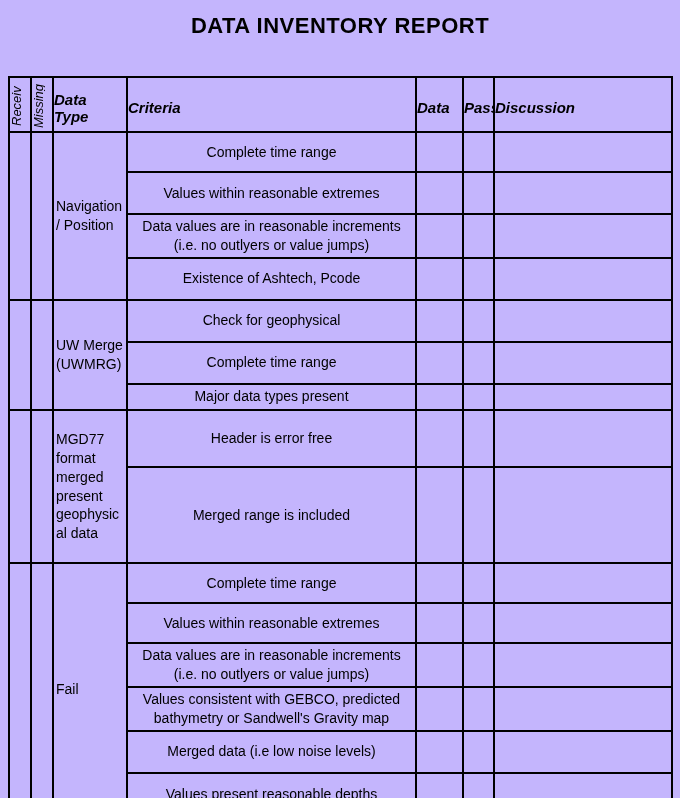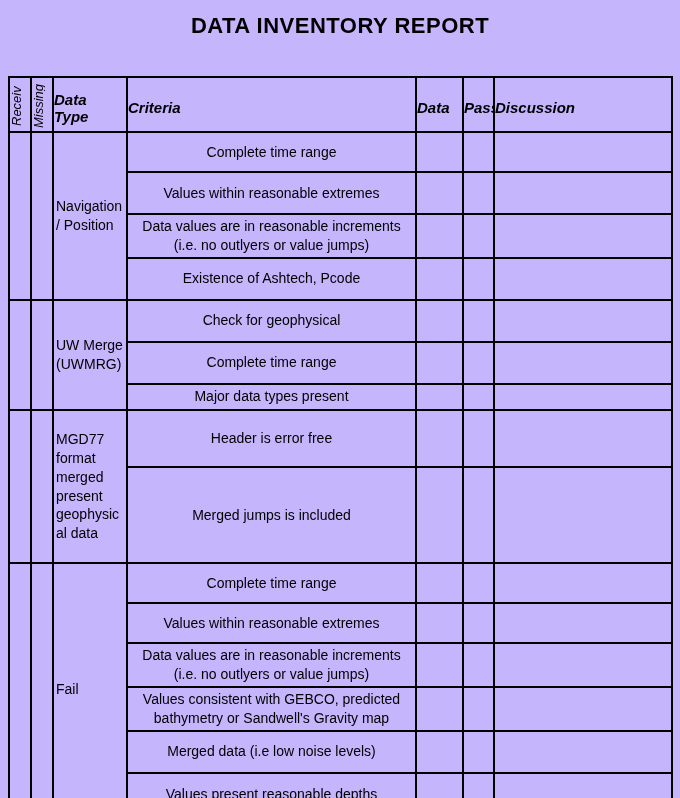--- a/index.html
+++ b/index.html
@@ -170,21 +170,21 @@
     <tr class="h43">
       <td class="blank" rowspan="2"></td>
       <td class="blank" rowspan="2"></td>
       <td class="dtype" rowspan="2">MGD77 format merged present geophysical data</td>
       <td class="crit">Header is error free</td>
       <td class="blank"></td>
       <td class="blank"></td>
       <td class="blank"></td>
     </tr>
     <tr class="h72">
-      <td class="crit">Merged jumps is included</td>
+      <td class="crit">Merged range is included</td>
       <td class="blank"></td>
       <td class="blank"></td>
       <td class="blank"></td>
     </tr>
 
     <tr class="h40">
       <td class="blank" rowspan="6"></td>
       <td class="blank" rowspan="6"></td>
       <td class="dtype" rowspan="6">Fail</td>
       <td class="crit">Complete time range</td>

